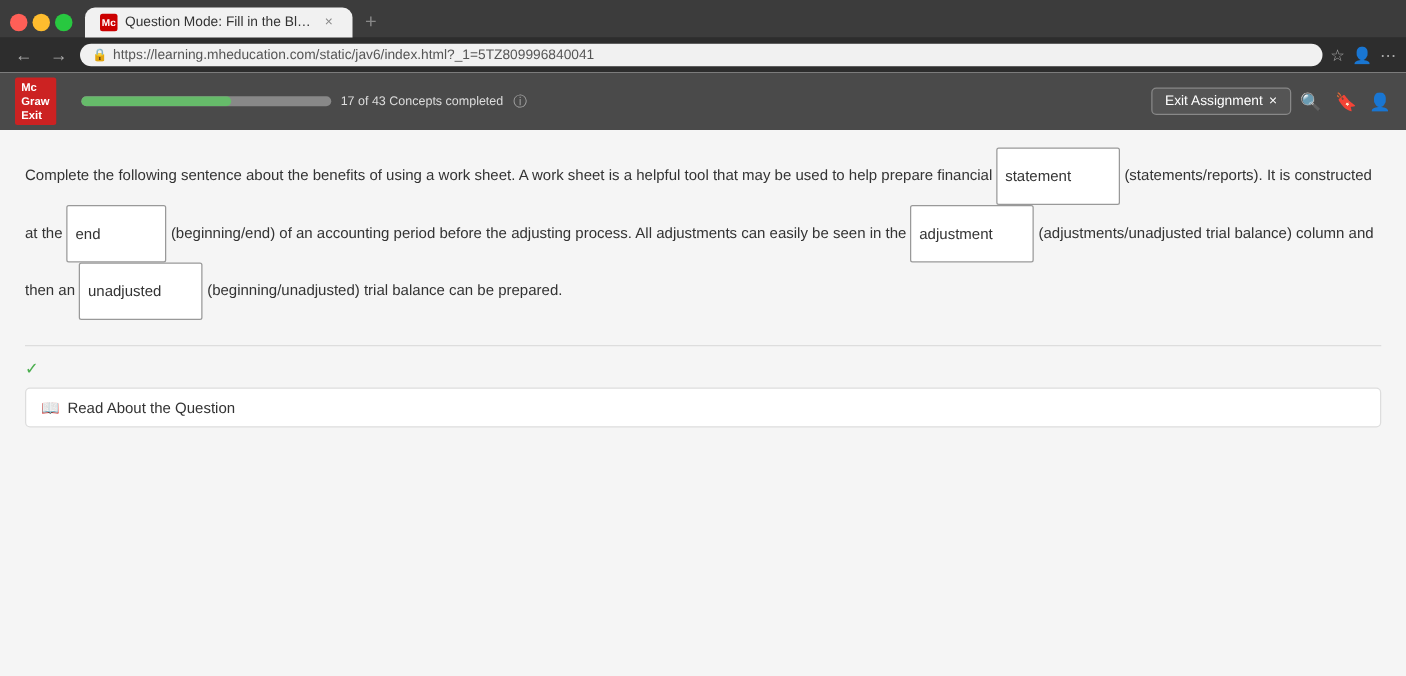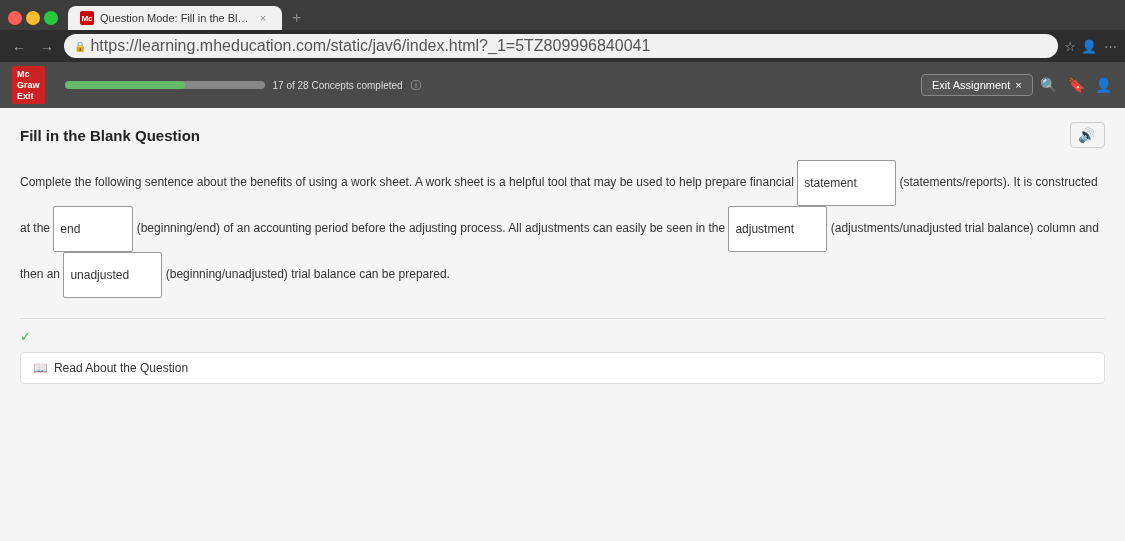--- a/index.html
+++ b/index.html
@@ -126,21 +126,21 @@
       align-items: center;
       gap: 4px;
     }
 
     .lock-icon {
       color: #888;
       font-size: 10px;
     }
 
     .address-text {
-      font-size: 16px;
+      font-size: 11px;
       color: #555;
     }
 
     .browser-actions {
       display: flex;
       gap: 6px;
       align-items: center;
     }
 
     .browser-action-btn {
@@ -380,43 +380,37 @@
         <div>Mc</div>
         <div>Graw</div>
         <div>Exit</div>
       </div>
     </div>
 
     <div class="progress-section">
       <div class="progress-bar-container">
         <div class="progress-bar-fill" style="width: 60%"></div>
       </div>
-      <span class="progress-text">17 of 28 Concepts completed</span>
+      <span class="progress-text">17 of 43 Concepts completed</span>
       <span class="progress-info-icon">ⓘ</span>
     </div>
 
     <button class="exit-assignment-btn">
       <span>Exit Assignment</span>
       <span>×</span>
     </button>
 
     <div class="right-icons">
       <span class="right-icon">🔍</span>
       <span class="right-icon">🔖</span>
       <span class="right-icon">👤</span>
     </div>
   </div>
 
   <div class="main-content">
-    <div class="question-header">
-      <h2 class="question-title">Fill in the Blank Question</h2>
-      <button class="audio-btn">
-        <span>🔊</span>
-      </button>
-    </div>
 
     <div class="question-body">
       <span>Complete the following sentence about the benefits of using a work sheet. A work sheet is a helpful tool that may be used to help prepare financial </span>
       <input class="fill-input" type="text" value="statement" size="10" style="">
       <span> (statements/reports). It is constructed at the </span>
       <input class="fill-input" type="text" value="end" size="6" style="">
       <span> (beginning/end) of an accounting period before the adjusting process. All adjustments can easily be seen in the </span>
       <input class="fill-input" type="text" value="adjustment" size="10" style="">
       <span> (adjustments/unadjusted trial balance) column and then an </span>
       <input class="fill-input" type="text" value="unadjusted" size="10" style="">

